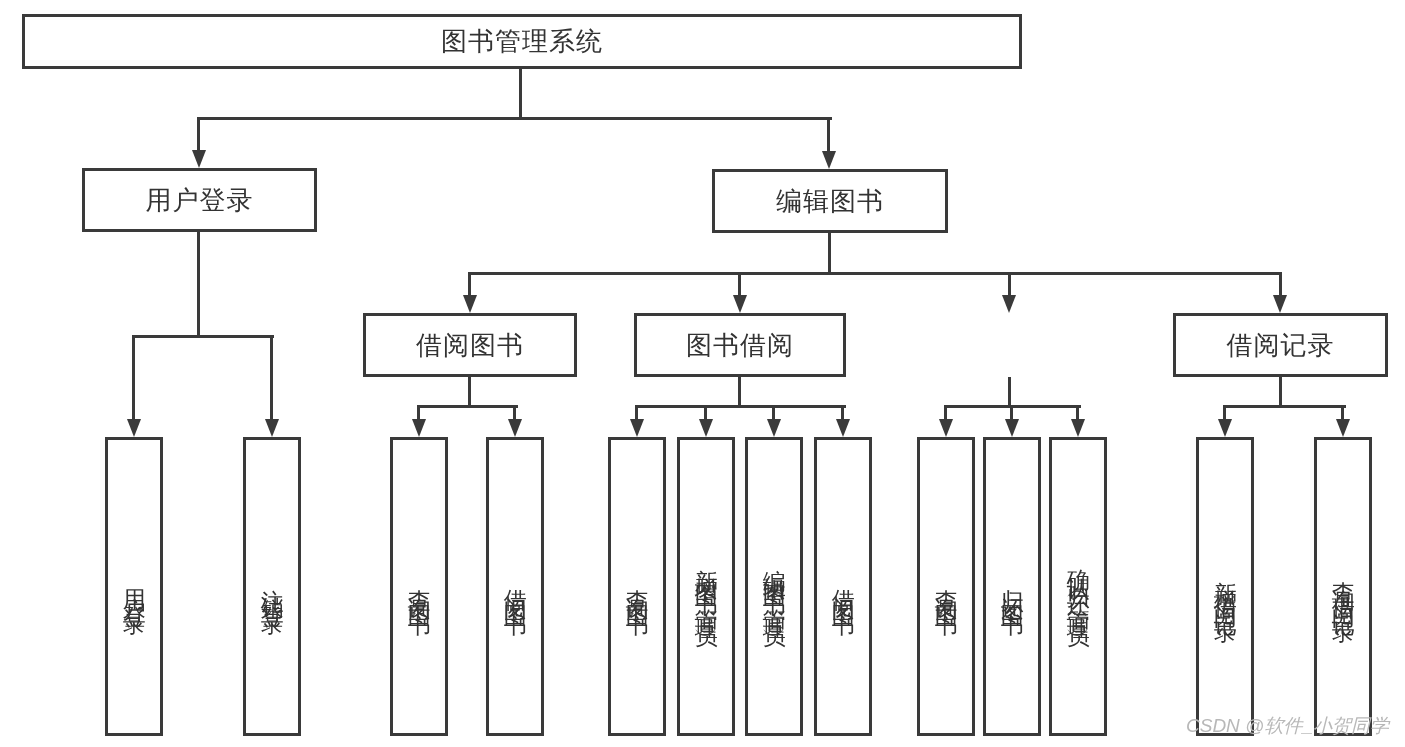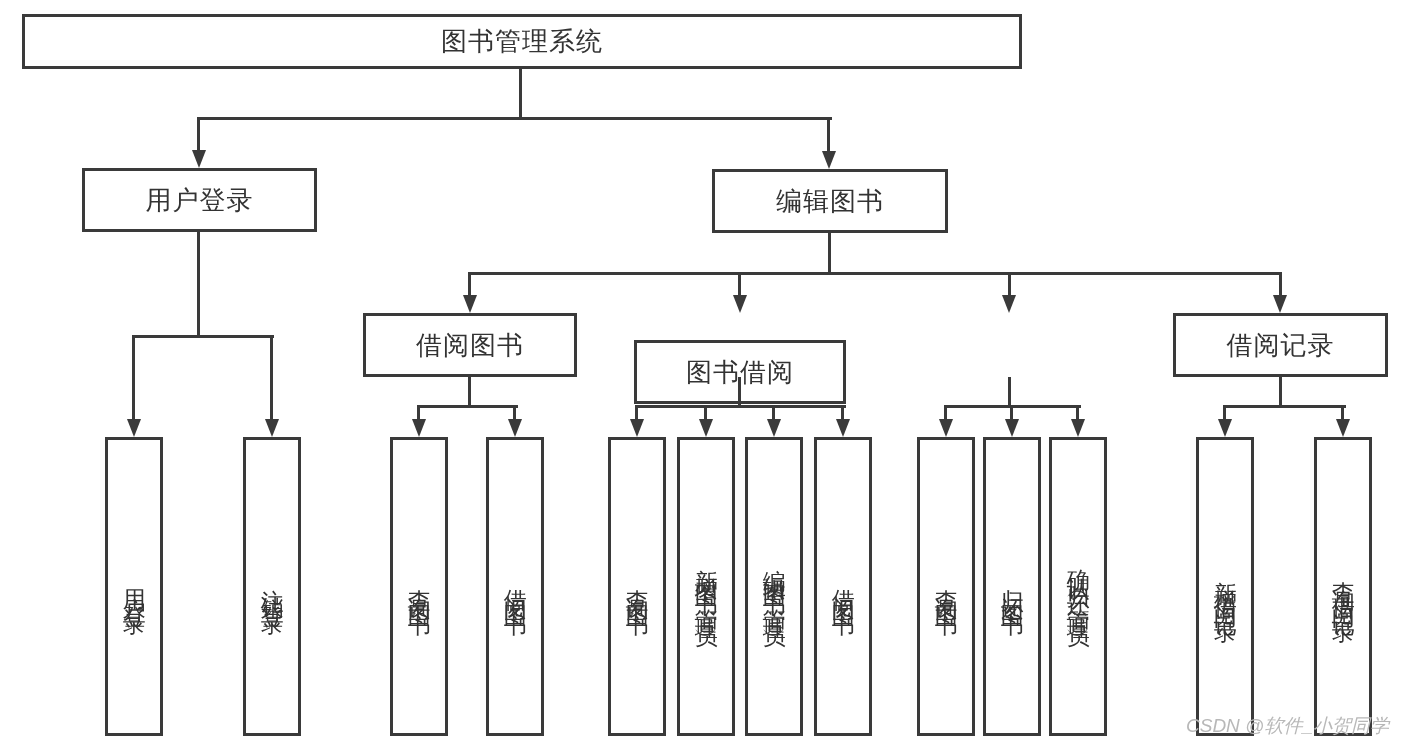--- a/index.html
+++ b/index.html
@@ -57,21 +57,21 @@
 <body>
 
 <div class="stage">
 
   <div class="node hnode" style="left:22px;top:14px;width:1000px;height:55px;">图书管理系统</div>
 
   <div class="node hnode" style="left:82px;top:168px;width:235px;height:64px;">用户登录</div>
   <div class="node hnode" style="left:712px;top:169px;width:236px;height:64px;">编辑图书</div>
 
   <div class="node hnode" style="left:363px;top:313px;width:214px;height:64px;">借阅图书</div>
-  <div class="node hnode" style="left:634px;top:313px;width:212px;height:64px;margin-top:27px;">图书借阅</div>
+  <div class="node hnode" style="left:634px;top:313px;width:212px;height:64px;">图书借阅</div>
   <div class="node hnode" style="left:1173px;top:313px;width:215px;height:64px;">借阅记录</div>
 
   <div class="node leaf" style="left:105px;">
     <span class="vtext">用户登录</span>
   </div>
   <div class="node leaf" style="left:243px;">
     <span class="vtext">注销登录</span>
   </div>
 
   <div class="node leaf" style="left:390px;">

